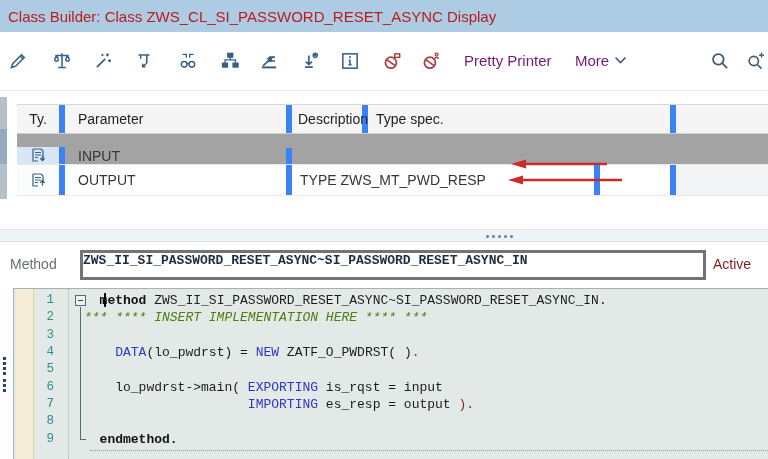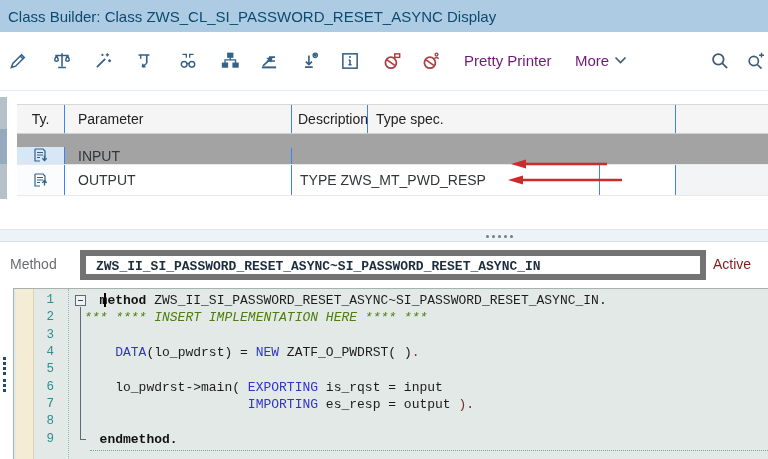--- a/index.html
+++ b/index.html
@@ -2,40 +2,40 @@
 <html><head>
 <meta charset="utf-8">
 <style>
   * { margin:0; padding:0; box-sizing:border-box; }
   html,body { width:768px; height:459px; overflow:hidden; background:#fff;
               font-family:"Liberation Sans", sans-serif; }
   #app { position:relative; width:768px; height:459px; background:#fff; }
 
   
   .titlebar { position:absolute; left:0; top:0; width:768px; height:32px;
-              background:#aecbe4; color:#0c4a6e; font-size:15px;
+              background:#aecbe4; color:#b91c1c; font-size:15px;
               display:flex; align-items:center; padding-left:8px; }
 
   
   .toolbar { position:absolute; left:0; top:32px; width:768px; height:59px;
              background:#ffffff; border-bottom:1px solid #e3edf6; }
   .tbicon { position:absolute; top:17px; width:24px; height:24px; cursor:pointer;
             display:flex; align-items:center; justify-content:center; }
   .tbtext { position:absolute; top:20px; font-size:15px; color:#701a75; cursor:pointer;
             display:flex; align-items:center; gap:5px; }
   svg.ic { display:block; }
 
   
   .rail-seg { position:absolute; left:0; width:7px; }
   .grip-dot { position:absolute; left:3px; width:3px; height:3px; background:#24486e; }
 
   
   .ptable { position:absolute; left:17px; top:104px; right:0; font-size:14px; color:#32363a; }
   .prow { display:flex; align-items:stretch; }
-  .pcell { display:flex; align-items:center; border-right:1px solid #3b82f6; }
+  .pcell { display:flex; align-items:center; border-right:6px solid #3b82f6; }
   .c-ty   { width:48px;  justify-content:center; }
   .c-par  { width:227px; padding-left:13px; }
   .c-type { width:308px; padding-left:8px; position:relative; }
   .c-desc { width:76px;  padding-left:6px; }
   .c-fill { flex:1; border-right:none; }
   .phead { height:30px; background:#f5f5f5; border-top:1px solid #d8d8d8;
            border-bottom:1px solid #cfcfcf; font-size:14px; color:#222; }
   .pbody1 { height:31px; background:#a3a3a3; border-bottom:1px solid #e9e9e9;align-items:flex-end; }
   .pbody2 { height:31px; background:#ffffff; border-bottom:1px solid #e9e9e9; }
   .pbody1 .c-ty { background:#d7e7f6; }
@@ -47,22 +47,22 @@
   .splitter { position:absolute; left:0; top:229px; width:768px; height:13px;
               background:#eef3f8; border-top:1px solid #e0e6ed; border-bottom:1px solid #d9e0e8;
               cursor:row-resize; }
   .splitter .dots { position:absolute; left:486px; top:5px; display:flex; gap:3px; }
   .splitter .dots i { width:3px; height:3px; background:#6b7d8f; border-radius:50%; }
 
   
   .methodbar { position:absolute; left:0; top:242px; width:768px; height:46px; background:#fff; }
   .method-label { position:absolute; left:10px; top:14px; font-size:14px; color:#6a6d70; }
   .method-box { position:absolute; left:80px; top:8px; width:626px; height:30px;
-                border:6px solid #737373; background:#fff; display:flex; align-items:flex-end;
-                padding-left:10px; font-family:"Liberation Mono", monospace;
+                border:3px solid #737373; background:#fff; display:flex; align-items:flex-start;
+                font-family:"Liberation Mono", monospace;
                 font-weight:bold; font-size:13px; color:#1d2d3e; letter-spacing:0; }
   .method-status { position:absolute; left:713px; top:14px; font-size:14px; color:#7f1d1d; }
 
   
   .editor { position:absolute; left:13px; top:288px; right:0; bottom:0;
             background:#e2e9e6; border-top:1px solid #a8b2ac; border-left:1px solid #a8b2ac; }
   .cream { position:absolute; left:2px; top:0; bottom:0; width:18px;
            background:#f4ecd4; border-right:1px solid #ddd3ad; cursor:pointer; }
   .gutter-sep { position:absolute; left:54px; top:0; bottom:0; width:0;
                 border-left:1px dotted #8fbcb6; }

